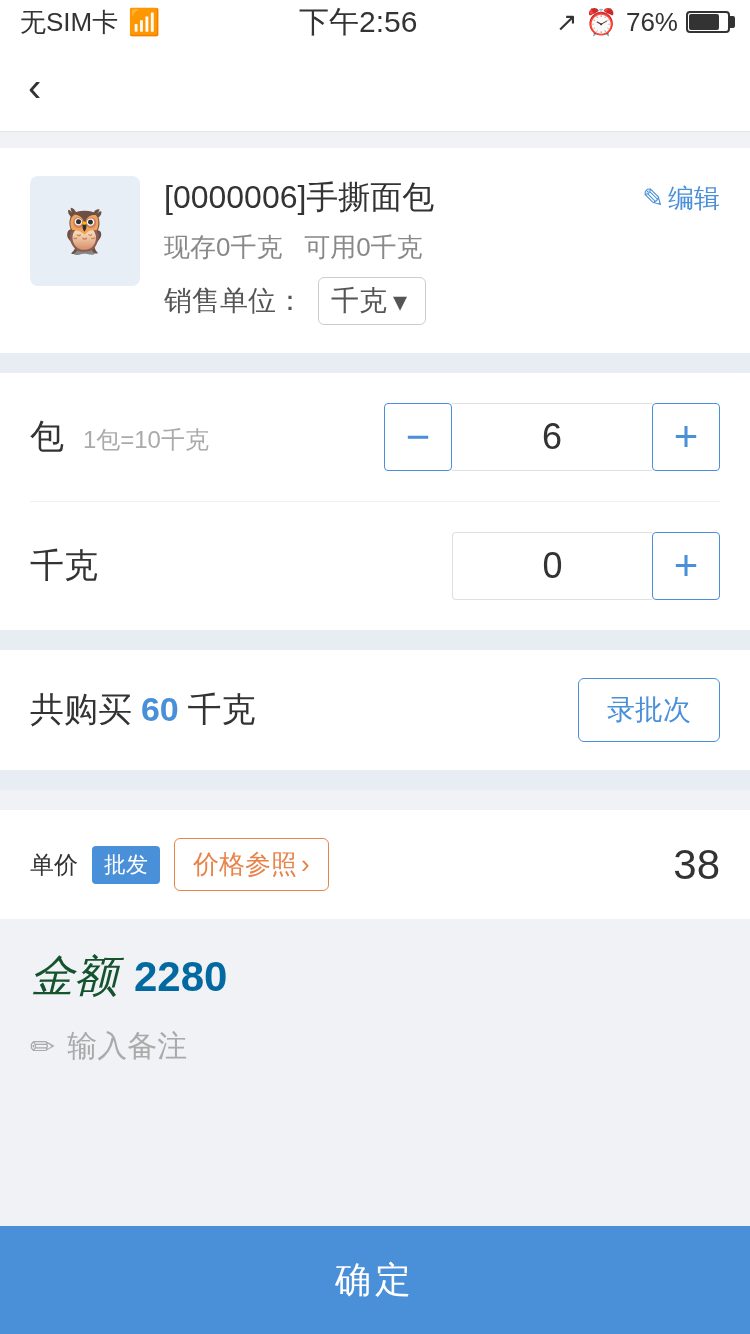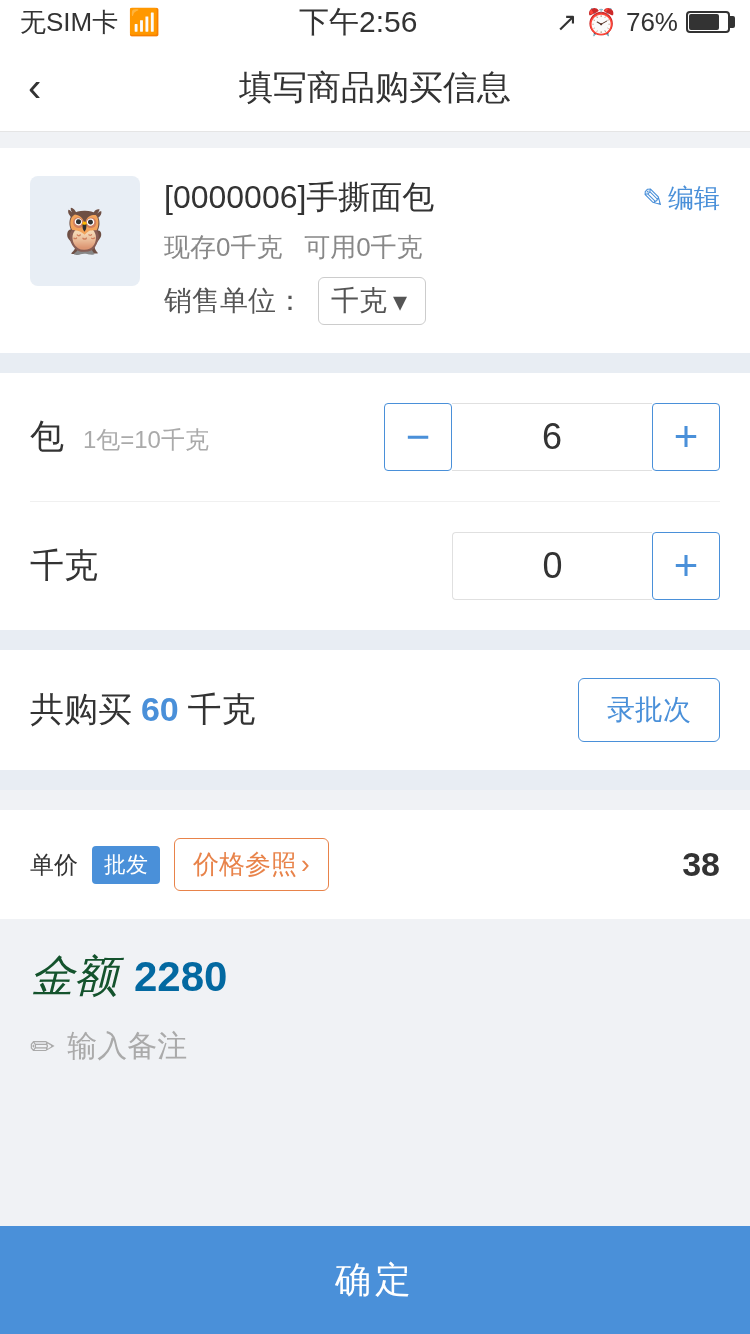--- a/index.html
+++ b/index.html
@@ -282,23 +282,23 @@
       padding: 8px 18px;
       font-size: 26px;
       color: #e8834a;
       background: #fff;
       display: flex;
       align-items: center;
       gap: 4px;
       cursor: pointer;
     }
     .price-value {
-      font-size: 34px;
-      color: #333;
-      font-weight: 700;
+      font-size: 42px;
+      color: #333;
+      font-weight: 400;
     }
 
     
     .amount-section {
       background: #f0f2f5;
       padding: 28px 30px 0 30px;
       margin-top: 0;
     }
     .amount-row {
       display: flex;
@@ -366,21 +366,20 @@
     <span>⏰</span>
     <span>76%</span>
     <span class="battery-icon">
       <span class="battery-fill"></span>
     </span>
   </div>
 </div>
 
 <div class="nav-bar">
   <span class="nav-back">‹</span>
-  <span class="nav-title">填写商品购买信息</span>
 </div>
 
 <div class="product-card">
   <div class="product-thumb">
     <span class="product-thumb-icon">🦉</span>
   </div>
   <div class="product-info">
     <div class="product-name-row">
       <span class="product-name">[0000006]手撕面包</span>
       <span class="edit-btn">

